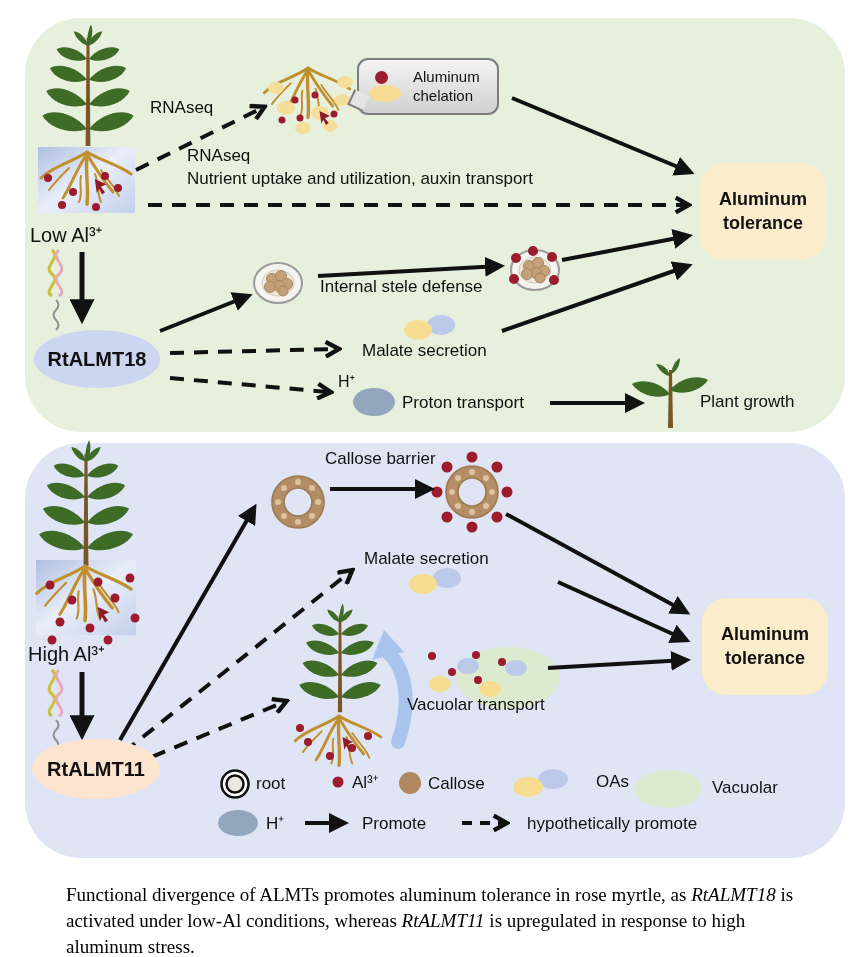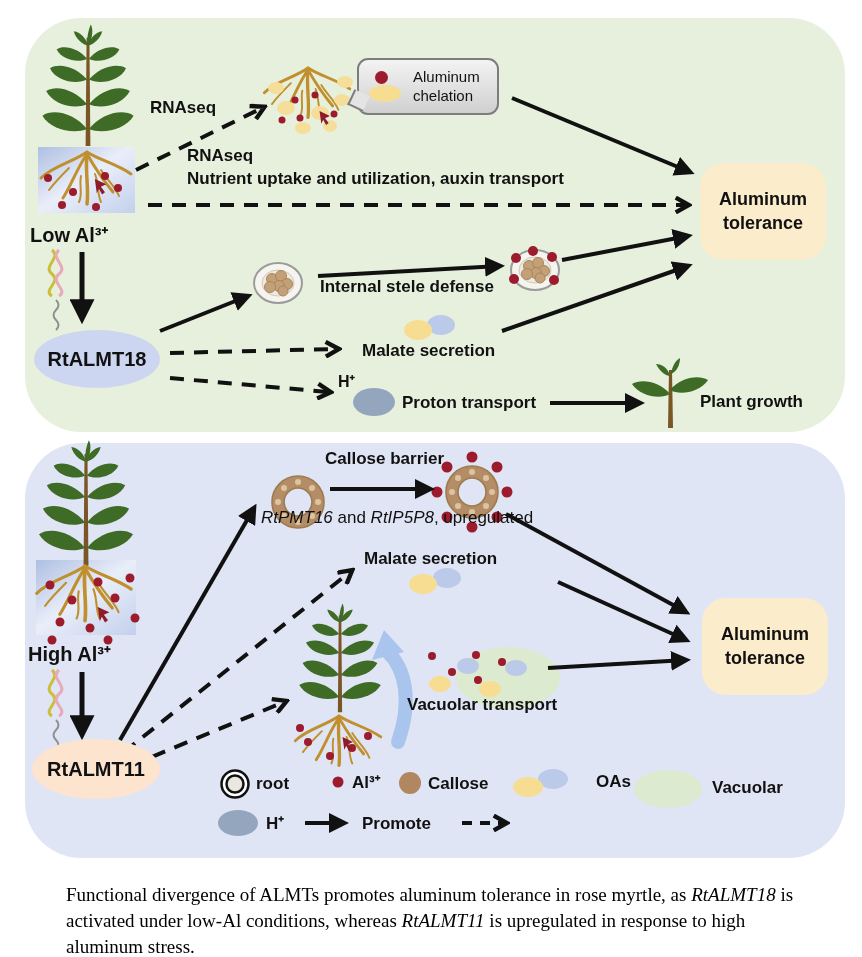--- a/index.html
+++ b/index.html
@@ -3,21 +3,21 @@
 <meta charset="utf-8">
 <style>
   html,body{margin:0;padding:0;background:#ffffff;}
   #fig{position:relative;width:862px;height:957px;background:#ffffff;overflow:hidden;
        font-family:"Liberation Sans",sans-serif;color:#111;}
   .panel{position:absolute;left:25px;width:820px;border-radius:56px;}
   #panel-low{top:18px;height:414px;background:#e7f0dd;}
   #panel-high{top:443px;height:415px;background:#dfe5f4;}
   .rootbox{position:absolute;background:linear-gradient(145deg,#aebfe2 0%,#e9eef9 48%,#c3d0ec 100%);}
   svg.overlay{position:absolute;left:0;top:0;z-index:3;pointer-events:none;}
-  .lbl{position:absolute;z-index:4;font-weight:bold;font-size:17px;white-space:nowrap;line-height:1.15;}
+  .lbl{position:absolute;z-index:4;font-weight:normal;font-size:17px;white-space:nowrap;line-height:1.15;}
   .lbl.big{font-size:20px;}
   .lbl.reg{font-weight:normal;}
   .it{font-style:italic;}
   .bubble{position:absolute;z-index:4;display:flex;align-items:center;justify-content:center;
           text-align:center;font-weight:bold;}
   #almt18{left:34px;top:330px;width:126px;height:58px;border-radius:50%;background:#cdd6f0;font-size:20px;}
   #almt11{left:32px;top:739px;width:128px;height:60px;border-radius:50%;background:#fce4cf;font-size:20px;}
   .tolbox{position:absolute;z-index:4;width:126px;height:97px;border-radius:24px;background:#fbeccb;
           display:flex;align-items:center;justify-content:center;text-align:center;
           font-weight:bold;font-size:18px;line-height:1.3;}
@@ -330,39 +330,37 @@
   <div class="lbl" style="left:338px;top:373px;font-size:16px;">H⁺</div>
   <div class="lbl" style="left:402px;top:393px;">Proton transport</div>
   <div class="lbl" style="left:700px;top:392px;">Plant growth</div>
 
   <div id="almt18" class="bubble">
     <span>RtALMT18</span>
   </div>
 
   <div class="lbl big" style="left:28px;top:643px;">High Al³⁺</div>
   <div class="lbl" style="left:325px;top:449px;">Callose barrier</div>
-  <div class="lbl reg" style="left:261px;top:508px;font-size:17px;">
-    <span class="it">RtPMT16</span><span> and </span><span class="it">RtIP5P8</span><span>, upregulated</span>
-  </div>
   <div class="lbl" style="left:364px;top:549px;">Malate secretion</div>
   <div class="lbl" style="left:407px;top:695px;">Vacuolar transport</div>
 
   <div id="tol2" class="tolbox">
     <span>Aluminum tolerance</span>
   </div>
 
   <div id="almt11" class="bubble">
     <span>RtALMT11</span>
   </div>
 
   <div class="lbl" style="left:256px;top:774px;">root</div>
   <div class="lbl" style="left:352px;top:773px;">Al³⁺</div>
   <div class="lbl" style="left:428px;top:774px;">Callose</div>
   <div class="lbl" style="left:596px;top:772px;">OAs</div>
   <div class="lbl" style="left:712px;top:778px;">Vacuolar</div>
   <div class="lbl" style="left:266px;top:814px;">H⁺</div>
   <div class="lbl" style="left:362px;top:814px;">Promote</div>
+  <div class="lbl" style="left:527px;top:814px;">hypothetically promote</div>
 
   <div id="caption">
     <span>Functional divergence of ALMTs promotes aluminum tolerance in rose myrtle, as </span><span class="it">RtALMT18</span><span> is activated under low-Al conditions, whereas </span><span class="it">RtALMT11</span><span> is upregulated in response to high aluminum stress.</span>
   </div>
 
 </div>
 
 </body></html>

